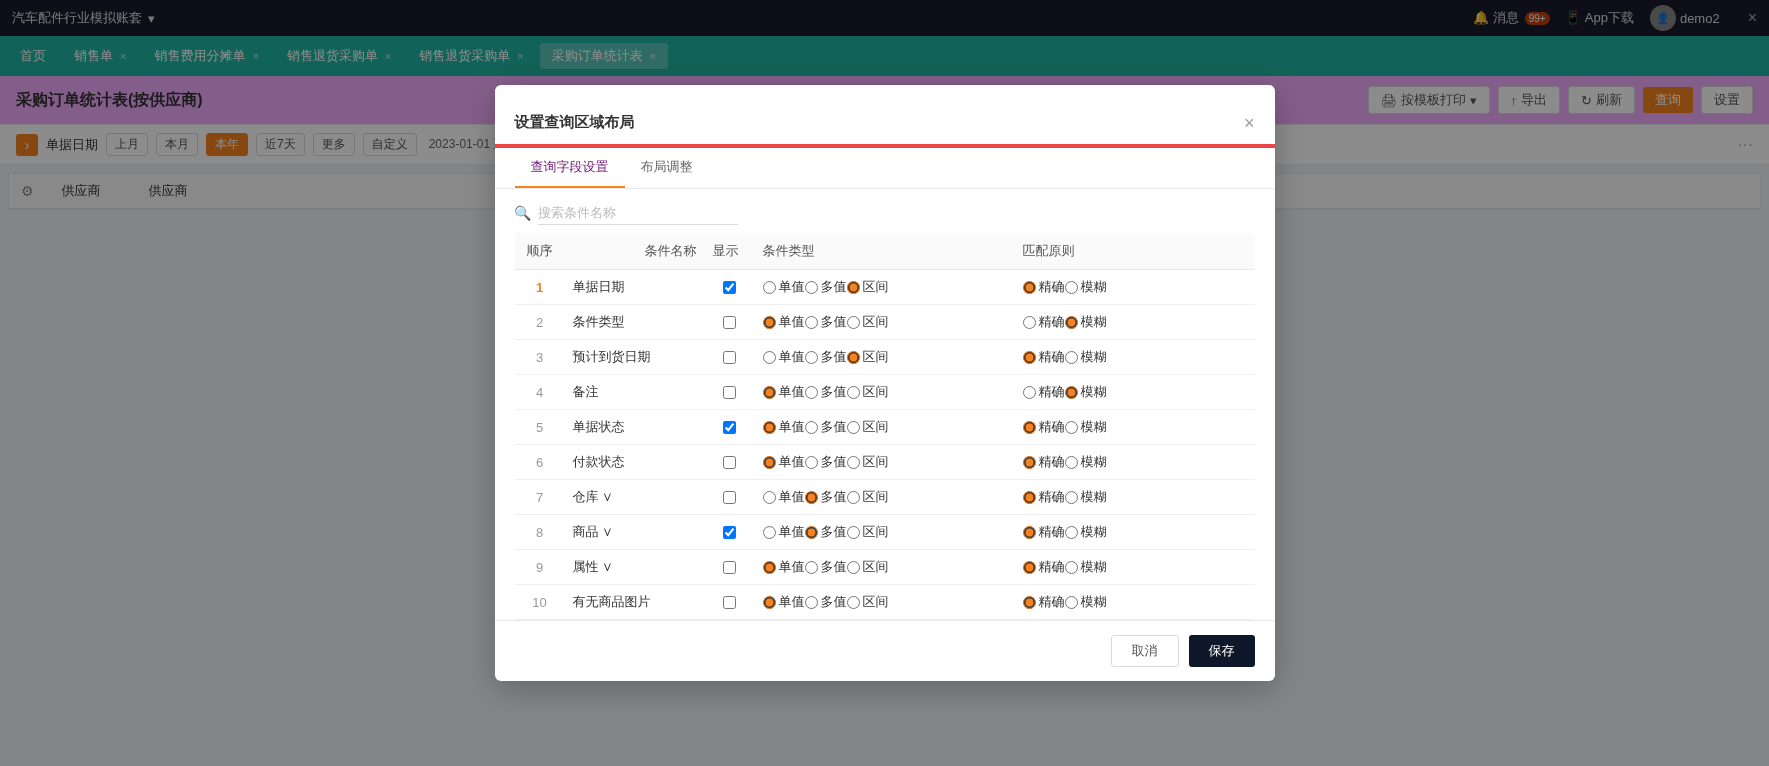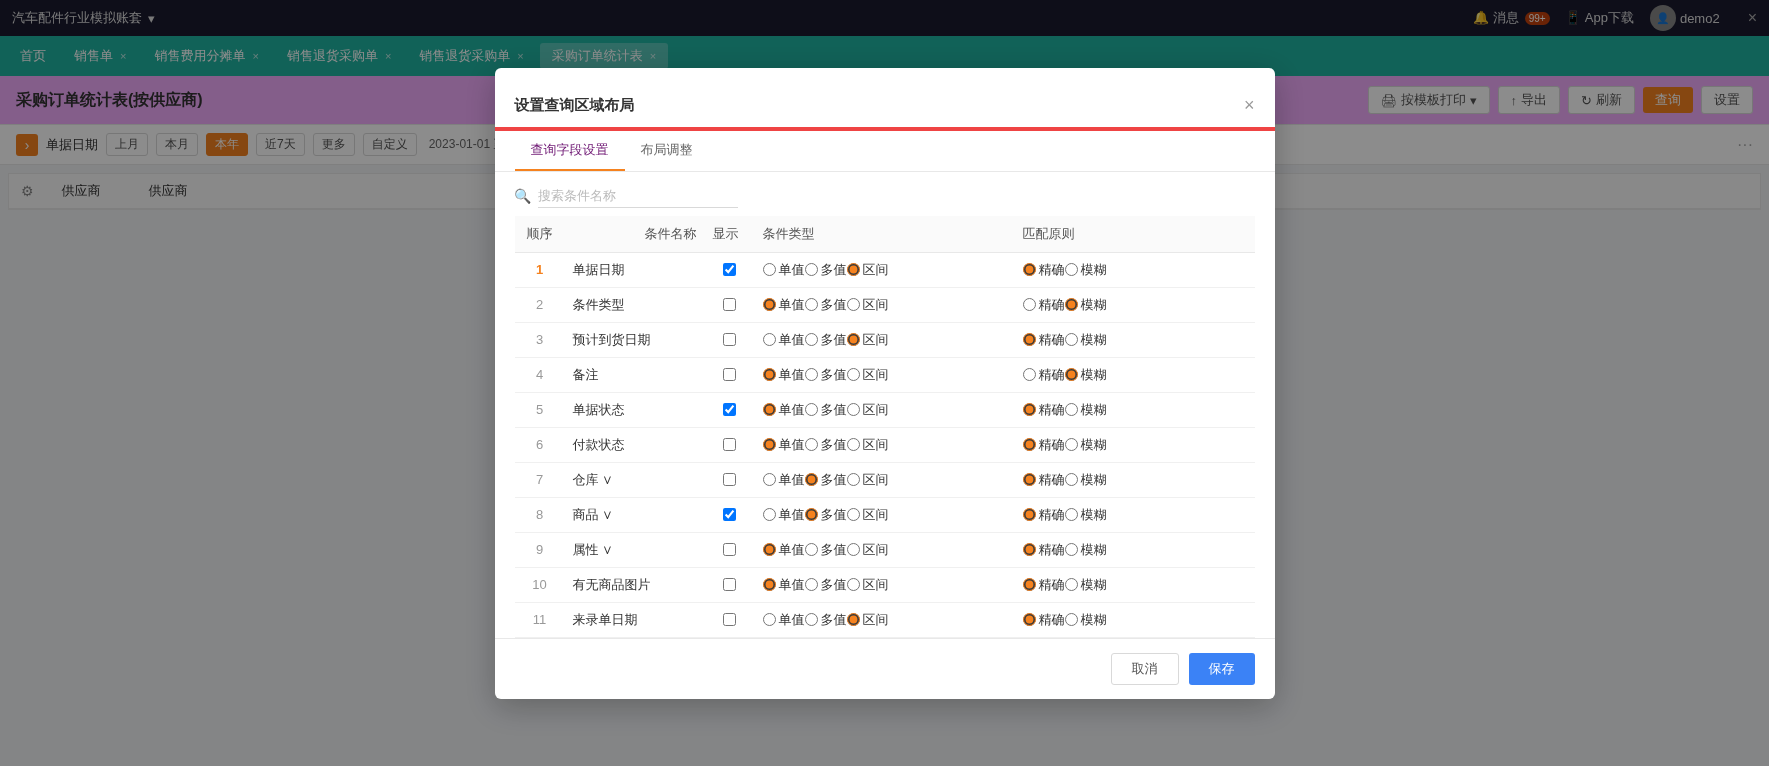--- a/index.html
+++ b/index.html
@@ -185,21 +185,21 @@
     .cb-wrap { display: flex; justify-content: center; }
 
     .dialog-footer {
       padding: 14px 20px;
       display: flex;
       justify-content: flex-end;
       gap: 10px;
       border-top: 1px solid #e8e8e8;
     }
     .btn-cancel { background: #fff; border: 1px solid #d9d9d9; color: #555; padding: 6px 20px; border-radius: 3px; cursor: pointer; font-size: 13px; }
-    .btn-save { background: #3b82f6; color: #fff; border: none; padding: 6px 20px; border-radius: 3px; cursor: pointer; font-size: 13px; }
+    .btn-save { background: #0f172a; color: #fff; border: none; padding: 6px 20px; border-radius: 3px; cursor: pointer; font-size: 13px; }
 
     
     .dialog-table-wrap::-webkit-scrollbar { width: 5px; }
     .dialog-table-wrap::-webkit-scrollbar-thumb { background: #ccc; border-radius: 3px; }
   </style>
 </head>
 <body>
 
 <div class="top-nav">
   <div class="top-nav-left">
@@ -640,52 +640,20 @@
       <div class="radio-group">
         <label class="radio-item">
           <input type="radio" name="match_9" checked="" style=""> 精确
         </label>
         <label class="radio-item">
           <input type="radio" name="match_9" style=""> 模糊
         </label>
       </div>
               </td>
             </tr>
-            <tr>
-              <td style="text-align: center; color: rgb(153, 153, 153); font-weight: normal;">11</td>
-              <td>来录单日期</td>
-              <td>
-                <div class="cb-wrap">
-                  <input type="checkbox" style="">
-                </div>
-              </td>
-              <td>
-      <div class="radio-group">
-        <label class="radio-item">
-          <input type="radio" name="type_10" style=""> 单值
-        </label>
-        <label class="radio-item">
-          <input type="radio" name="type_10" style=""> 多值
-        </label>
-        <label class="radio-item">
-          <input type="radio" name="type_10" checked="" style=""> 区间
-        </label>
-      </div>
-              </td>
-              <td>
-      <div class="radio-group">
-        <label class="radio-item">
-          <input type="radio" name="match_10" checked="" style=""> 精确
-        </label>
-        <label class="radio-item">
-          <input type="radio" name="match_10" style=""> 模糊
-        </label>
-      </div>
-              </td>
-            </tr>
           </tbody>
       </table>
     </div>
 
     <div class="dialog-footer">
       <button class="btn-cancel">取消</button>
       <button class="btn-save">保存</button>
     </div>
   </div>
 </div>

